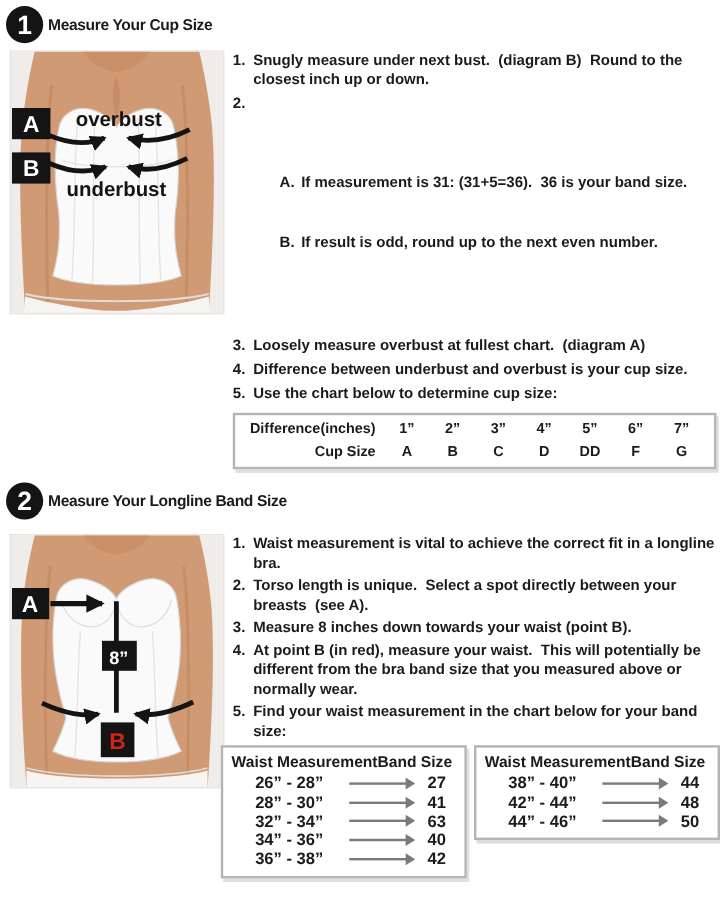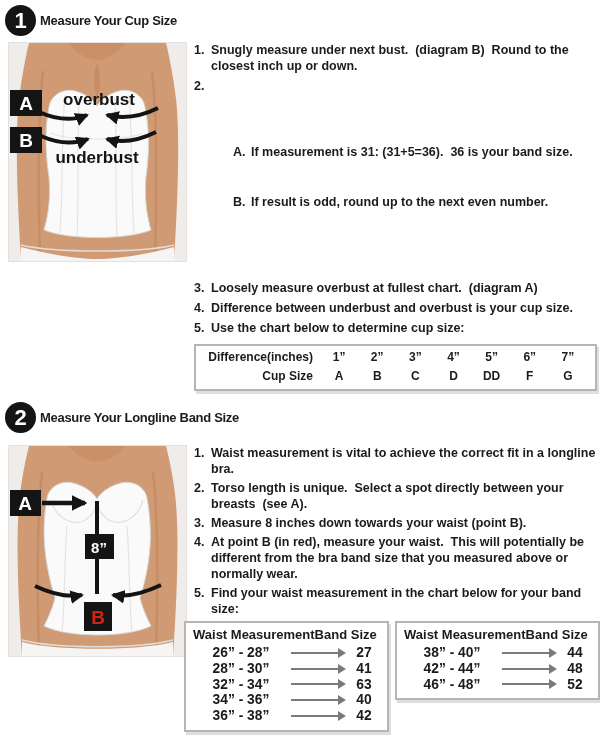--- a/index.html
+++ b/index.html
@@ -281,22 +281,22 @@
               <span class="range">38” - 40”</span>
               <span class="arrow"></span>
               <span class="size">44</span>
             </div>
           <div class="bt-row">
               <span class="range">42” - 44”</span>
               <span class="arrow"></span>
               <span class="size">48</span>
             </div>
           <div class="bt-row">
-              <span class="range">46” - 48”</span>
-              <span class="arrow"></span>
-              <span class="size">52</span>
+              <span class="range">44” - 46”</span>
+              <span class="arrow"></span>
+              <span class="size">50</span>
             </div>
         </div>
       </div>
     </div>
   </div>
 
 </div>
 
 </body></html>

